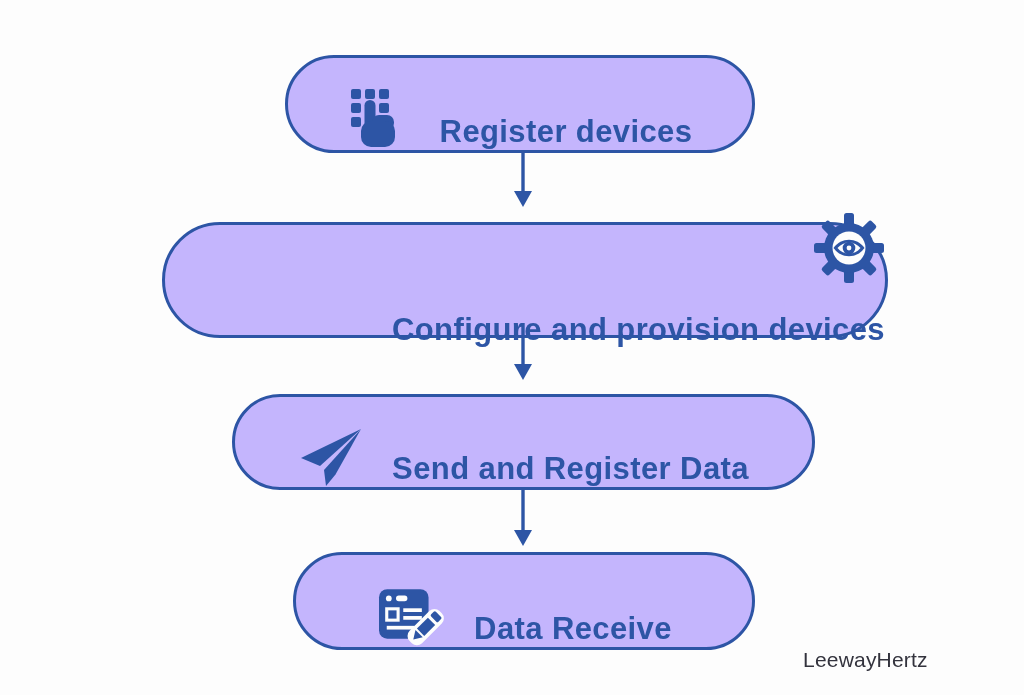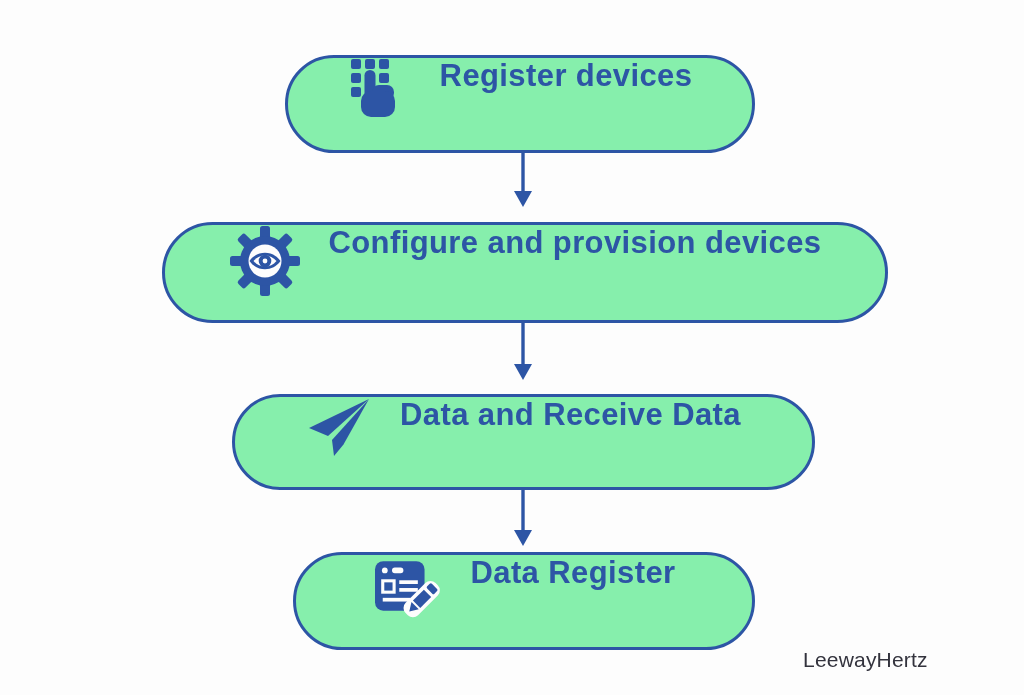--- a/index.html
+++ b/index.html
@@ -9,38 +9,38 @@
     font-family: "Liberation Sans", sans-serif;
     overflow: hidden;
   }
   .canvas {
     position: relative;
     width: 1024px; height: 695px;
   }
   .step {
     position: absolute;
     display: flex;
-    align-items: flex-start;
+    align-items: flex-end;
     justify-content: center;
     gap: 28px;
     border: 3px solid #2d55a5;
     border-radius: 60px;
-    background: #86efac;
+    background: #c4b5fd;
     box-sizing: border-box;
   }
   .step .label {
     color: #2d55a5;
     font-weight: bold;
     font-size: 31px;
     letter-spacing: 0.4px;
     white-space: nowrap;
   }
   .step .icon { display: flex; align-items: center; justify-content: center; }
   .step1 { left: 285px; top: 55px;  width: 470px; height: 98px; }
-  .step2 { left: 162px; top: 222px; width: 726px; height: 101px; }
+  .step2 { left: 162px; top: 222px; width: 726px; height: 116px; flex-direction: column; }
   .step3 { left: 232px; top: 394px; width: 583px; height: 96px; }
   .step4 { left: 293px; top: 552px; width: 462px; height: 98px; }
   .arrow {
     position: absolute;
     left: 510px;
     width: 26px;
   }
   .arrow1 { top: 152px; height: 56px; }
   .arrow2 { top: 323px; height: 58px; }
   .arrow3 { top: 490px; height: 57px; }
@@ -108,21 +108,21 @@
     <polygon points="4,41 22,41 13,57" fill="#2d55a5"></polygon>
   </svg>
 
   <div class="step step3">
     <span class="icon">
       <svg width="66" height="60" viewBox="0 0 64 60" fill="#2d55a5" xmlns="http://www.w3.org/2000/svg">
         <path d="M62 2 L2 31 L21 39 Z"></path>
         <path d="M62 2 L25 43 L27 59 L36.5 47.5 Z"></path>
       </svg>
     </span>
-    <span class="label">Data and Receive Data</span>
+    <span class="label">Send and Register Data</span>
   </div>
 
   <svg class="arrow arrow3" viewBox="0 0 26 57" xmlns="http://www.w3.org/2000/svg">
     <line x1="13" y1="0" x2="13" y2="42" stroke="#2d55a5" stroke-width="3.4"></line>
     <polygon points="4,40 22,40 13,56" fill="#2d55a5"></polygon>
   </svg>
 
   <div class="step step4">
     <span class="icon">
       <svg width="70" height="64" viewBox="0 0 66 62" xmlns="http://www.w3.org/2000/svg">
@@ -134,18 +134,18 @@
         <rect x="25.5" y="32" width="18" height="3.6" fill="#fdfdfd"></rect>
         <rect x="9.5" y="41.5" width="27" height="3.6" fill="#fdfdfd"></rect>
         <g transform="translate(49,41) rotate(45)">
           <rect x="-8.5" y="-18" width="17" height="41" rx="7" fill="#fdfdfd"></rect>
           <rect x="-5" y="-15" width="10" height="6.5" rx="1.5" fill="#2d55a5"></rect>
           <rect x="-5" y="-5.5" width="10" height="15" fill="#2d55a5"></rect>
           <polygon points="-5,11.5 5,11.5 0,19.5" fill="#2d55a5"></polygon>
         </g>
       </svg>
     </span>
-    <span class="label">Data Register</span>
+    <span class="label">Data Receive</span>
   </div>
 
   <div class="watermark">LeewayHertz</div>
 
 </div>
 
 </body></html>

